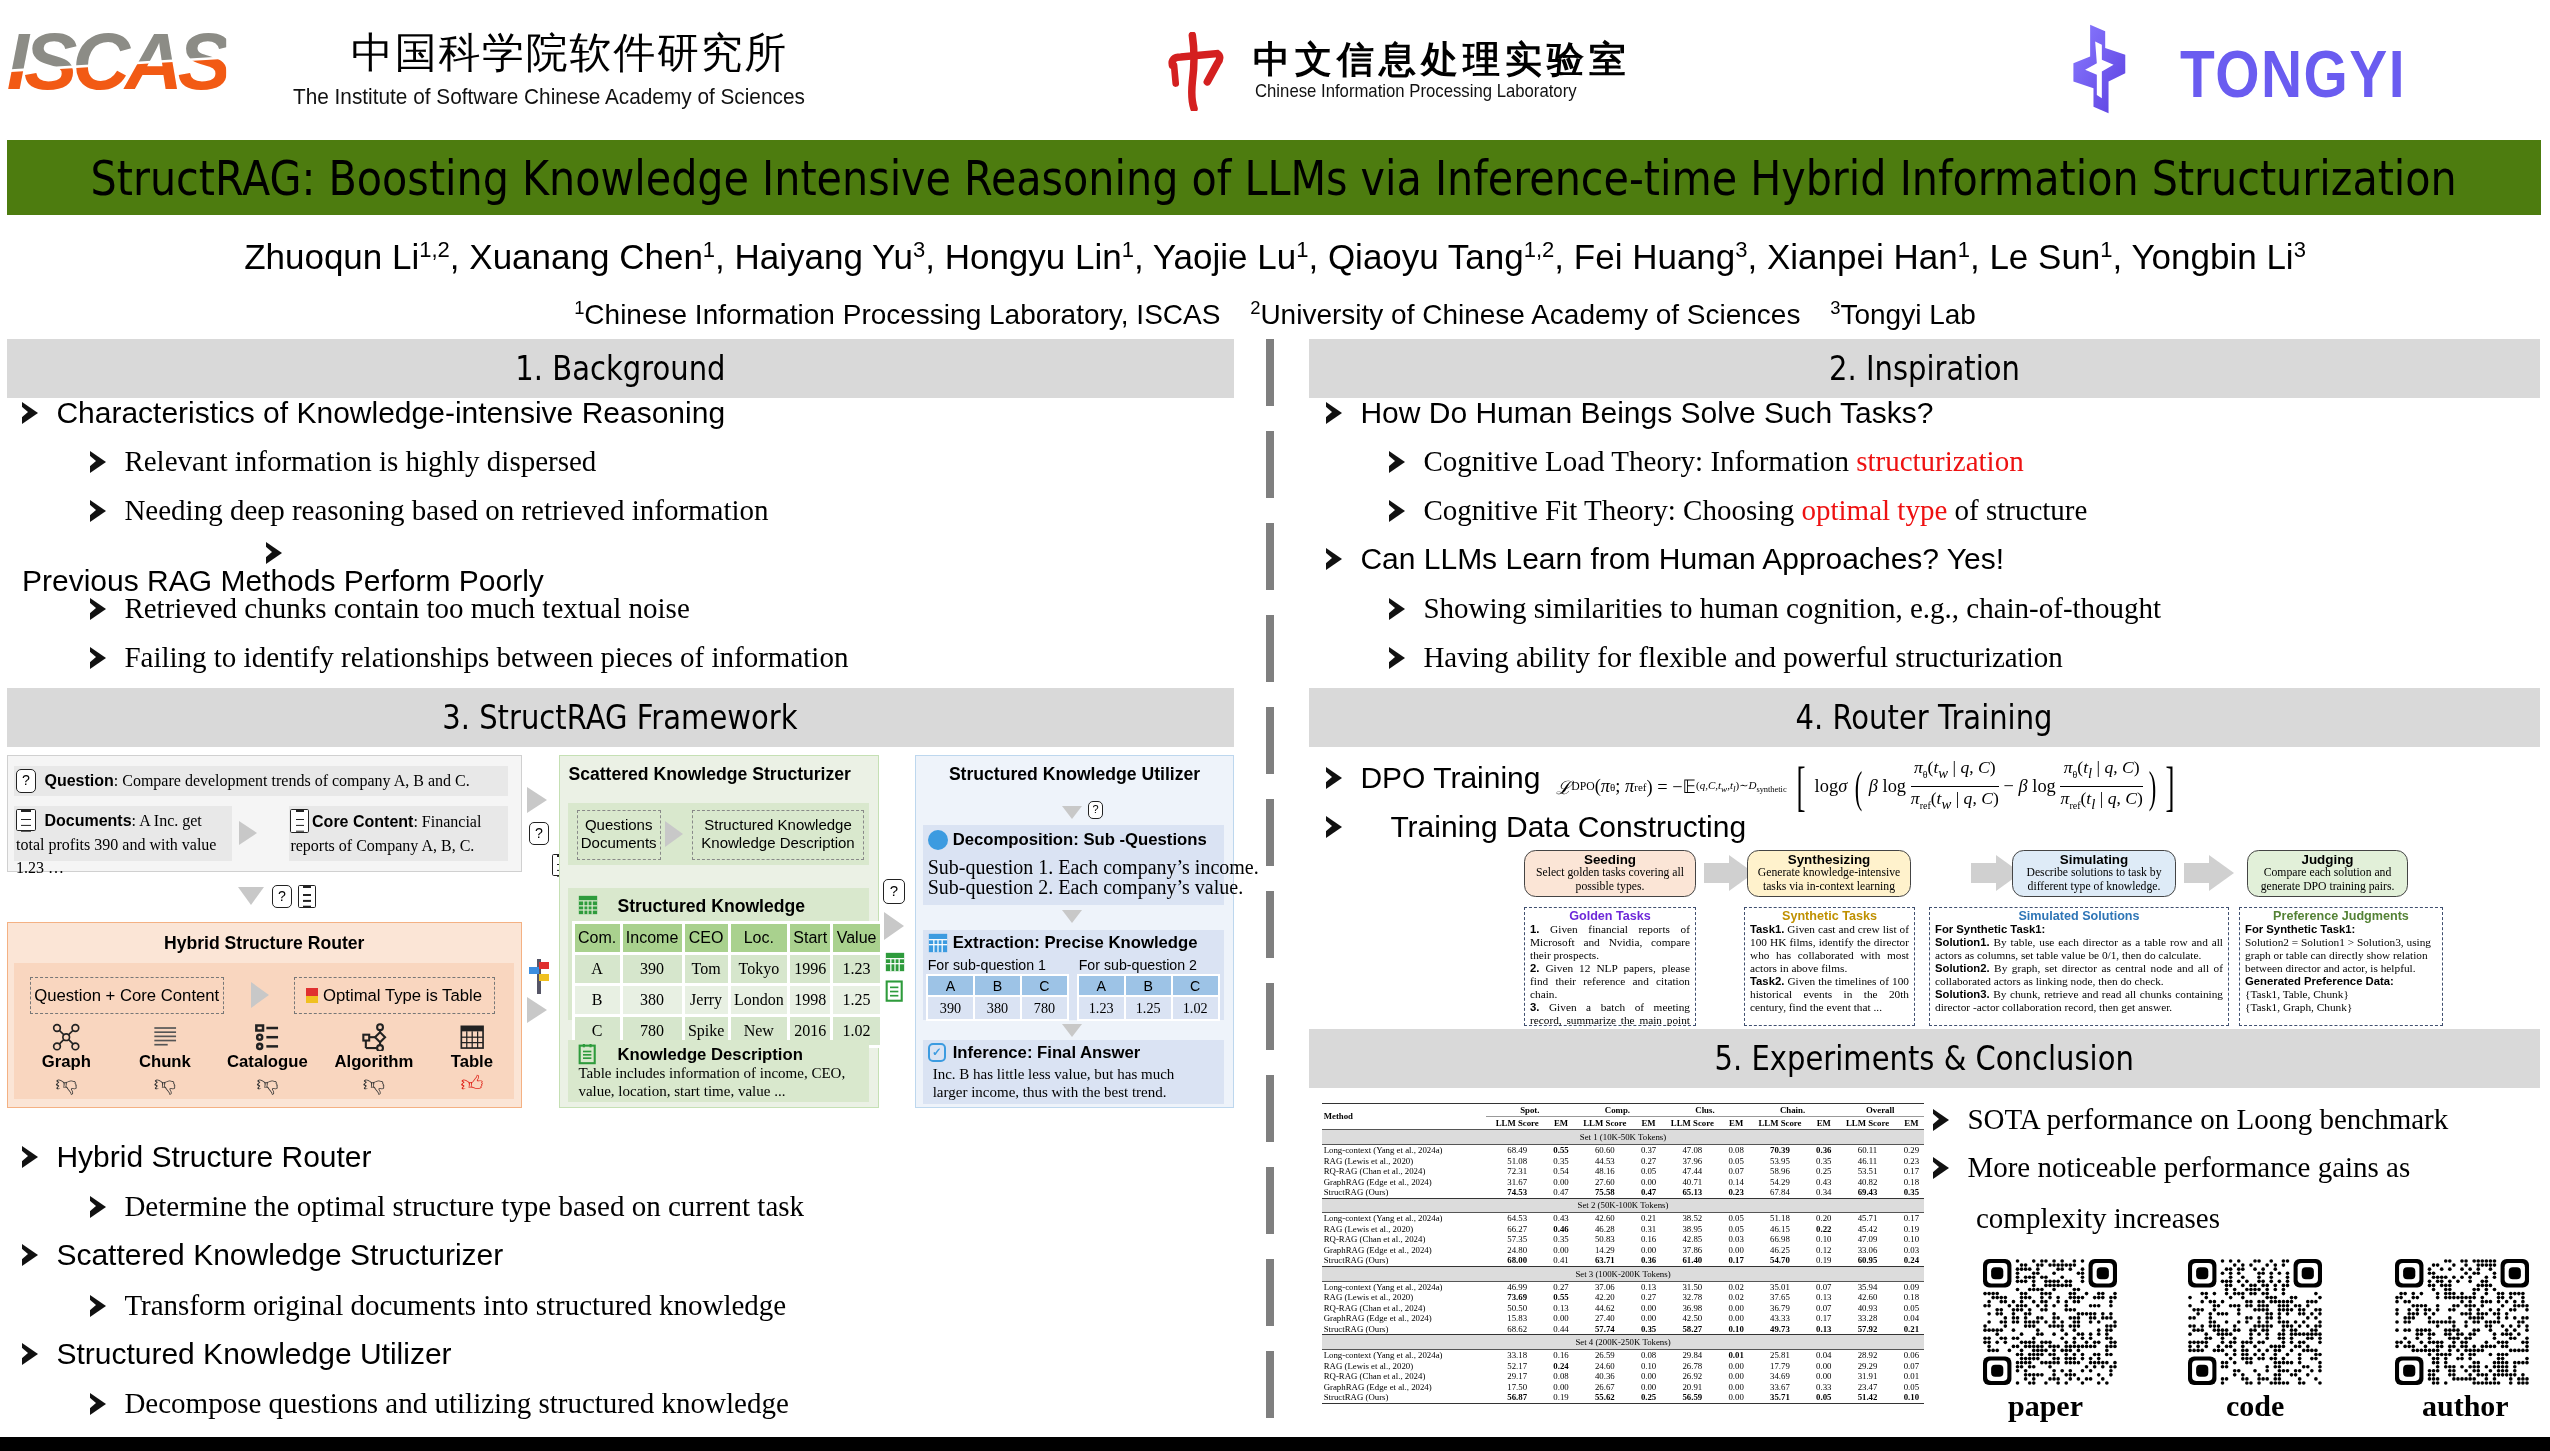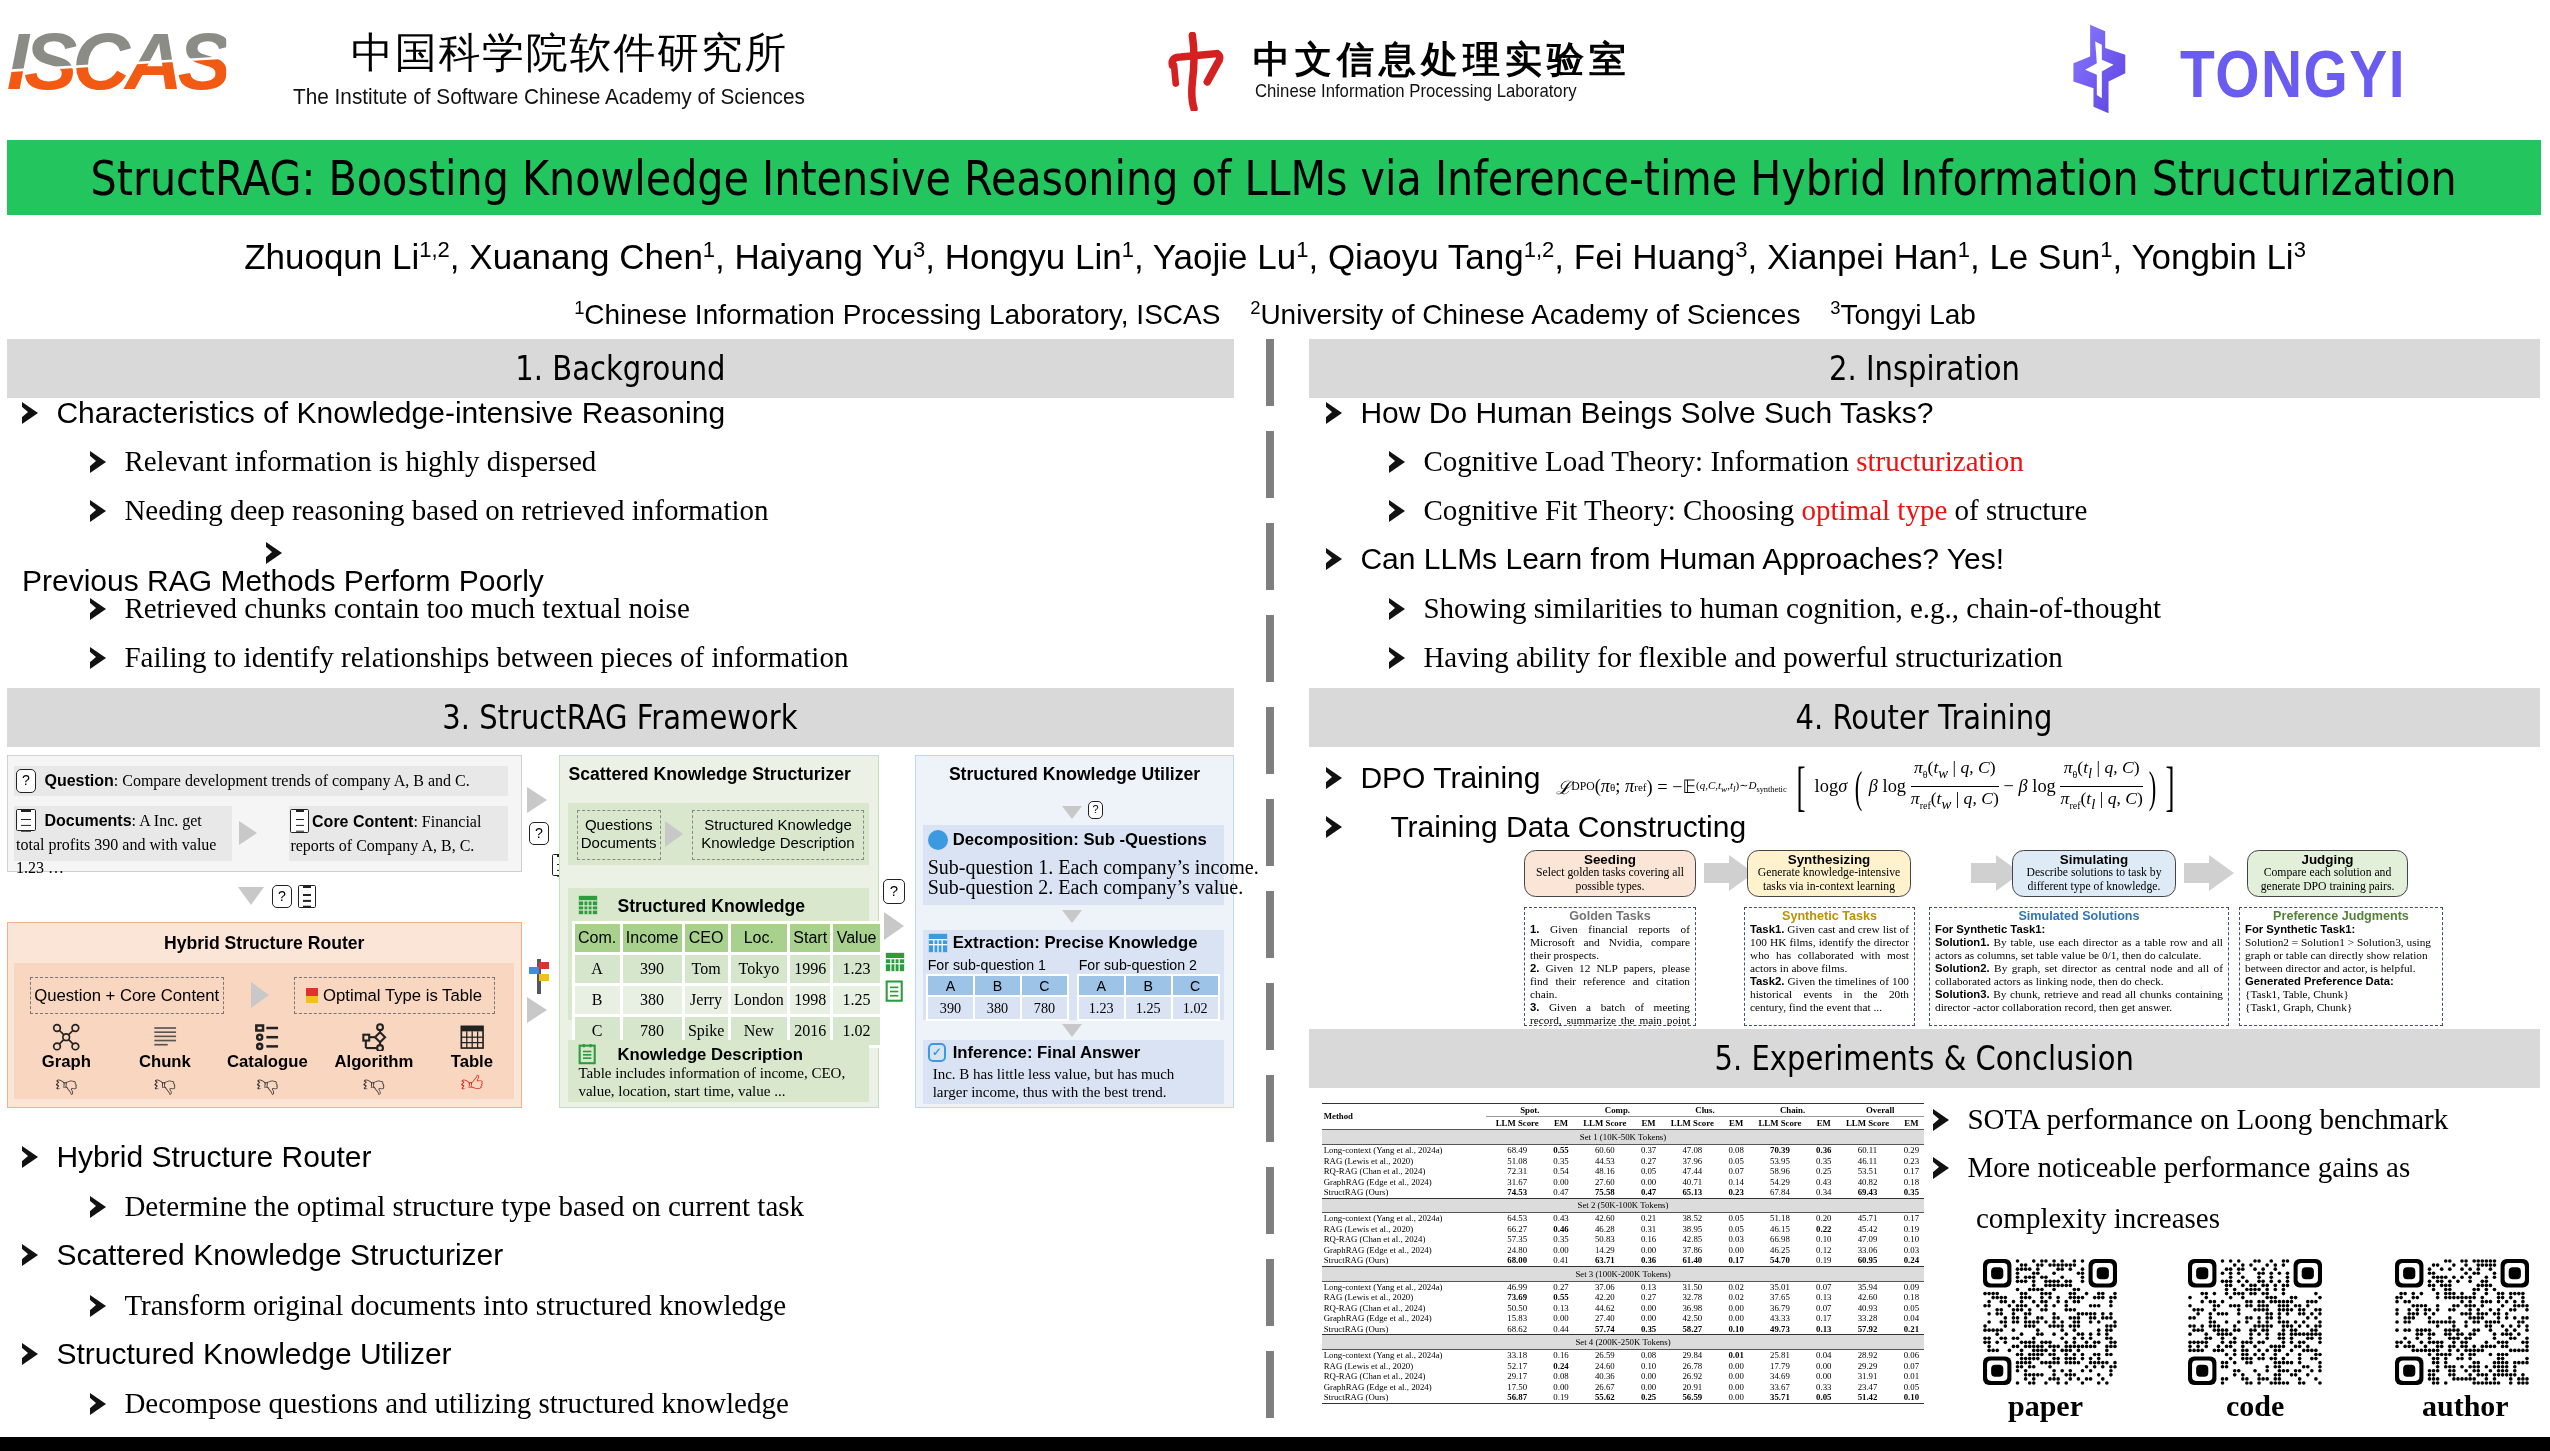--- a/index.html
+++ b/index.html
@@ -16,21 +16,21 @@
   .iscas-en { left: 293px; top: 84px; font-size: 22.6px; color:#111; font-family:"Liberation Sans",sans-serif; transform: scaleX(0.92); transform-origin:left; }
 
   .cipl-mark { left: 1167px; top: 32px; width: 59px; height: 79px; }
   .cipl-cn { left: 1253px; top: 35px; font-size: 37px; font-family:"DejaVu Sans",sans-serif; font-weight:bold; letter-spacing: 5px; }
   .cipl-en { left: 1255px; top: 80px; font-size: 19px; color:#111; transform: scaleX(0.88); transform-origin:left; }
 
   .tongyi-mark { left: 2065px; top: 23.4px; width: 67px; height: 92px; }
   .tongyi-word { left: 2180px; top: 35px; font-size: 67px; color:#6a5cf0; font-weight: bold; letter-spacing: 1.7px; transform: scaleX(0.85); transform-origin:left; }
 
   
-  .title-band { left: 6.7px; top: 140px; width: 2534px; height: 75px; background: #22c55e; display:flex; align-items:center; justify-content:center; }
+  .title-band { left: 6.7px; top: 140px; width: 2534px; height: 75px; background: #4d7c0f; display:flex; align-items:center; justify-content:center; }
   .title-band span { font-size: 48px; font-family: "DejaVu Sans", sans-serif; transform: scaleX(0.86); white-space:nowrap; }
 
   .authors { left: 0; top: 237px; width: 2550px; text-align:center; font-size: 35px; white-space:nowrap; }
   .authors sup { font-size: 22px; vertical-align: 11.7px; line-height:0; }
   .affils { left: 0; top: 299px; width: 2550px; text-align:center; font-size: 28px; white-space:nowrap; }
   .affils sup { font-size: 18.4px; vertical-align: 10px; line-height:0; }
   .affils .sep { display:inline-block; width: 22px; }
 
   
   .sec-h { height: 59px; background:#d9d9d9; display:flex; align-items:center; justify-content:center; font-family:"DejaVu Sans",sans-serif; font-size: 33px; }
@@ -572,21 +572,21 @@
 <div class="flow-box" style="left:1524px; top:850px; width:172px; height:47px; background:#fbe5d6;"><b>Seeding</b><span>Select golden tasks covering all possible types.</span></div>
 <div class="flow-arrow" style="left:1729px; top:855px;"></div>
 <div class="flow-box" style="left:1747px; top:850px; width:164px; height:47px; background:#fff2cc;"><b>Synthesizing</b><span>Generate knowledge-intensive tasks via in-context learning</span></div>
 <div class="flow-arrow" style="left:1996px; top:855px;"></div>
 <div class="flow-box" style="left:2012px; top:850px; width:164px; height:47px; background:#deebf7;"><b>Simulating</b><span>Describe solutions to task by different type of knowledge.</span></div>
 <div class="flow-arrow" style="left:2209px; top:855px;"></div>
 <div class="flow-box" style="left:2247px; top:850px; width:161px; height:47px; background:#e2f0d9;"><b>Judging</b><span>Compare each solution and generate DPO training pairs.</span></div>
 
 
 <div class="flow-det" style="left:1524px; top:907px; width:172px; height:119px;">
-  <div class="h" style="color:#737373;">Golden Tasks</div>
+  <div class="h" style="color:#6d28d9;">Golden Tasks</div>
   <div><b>1.</b><span> Given financial reports of Microsoft and Nvidia, compare their prospects.</span></div>
   <div><b>2.</b><span> Given 12 NLP papers, please find their reference and citation chain.</span></div>
   <div><b>3.</b><span> Given a batch of meeting record, summarize the main point of the meeting.</span></div>
   <div><b>4.</b><span> Given computer components manual...</span></div>
 </div>
 <div class="flow-det" style="left:1744px; top:907px; width:171px; height:119px;">
   <div class="h" style="color:#bf9000;">Synthetic Tasks</div>
   <div><b>Task1.</b><span> Given cast and crew list of 100 HK films, identify the director who has collaborated with most actors in above films.</span></div>
   <div><b>Task2.</b><span> Given the timelines of 100 historical events in the 20th century, find the event that ...</span></div>
 </div>

